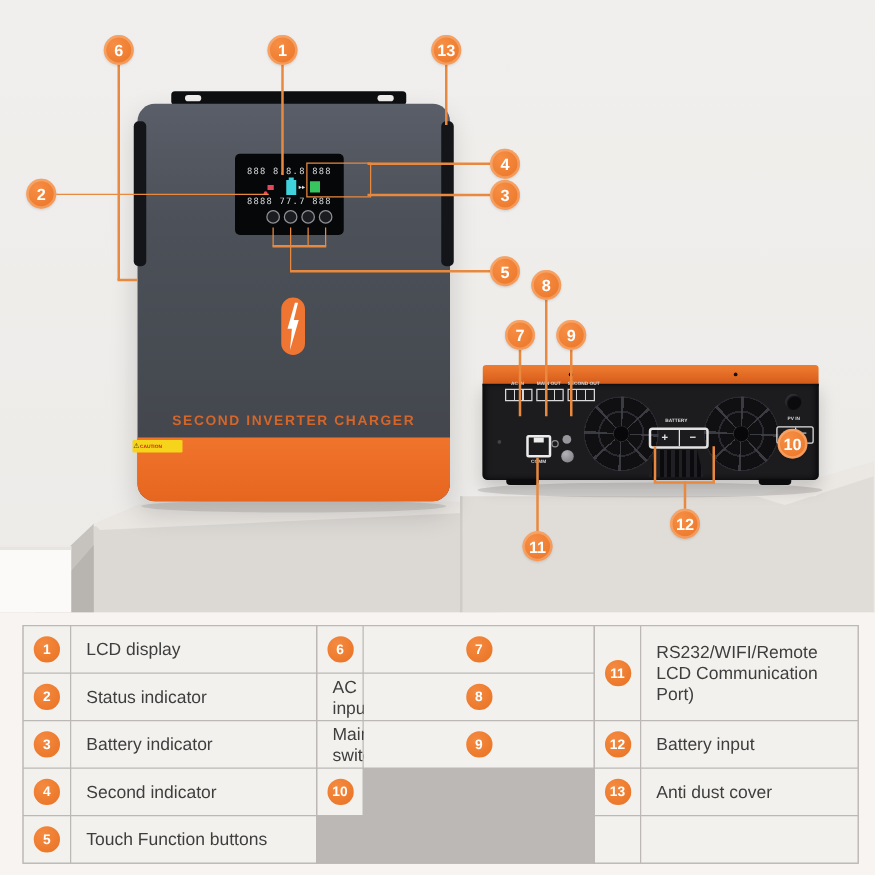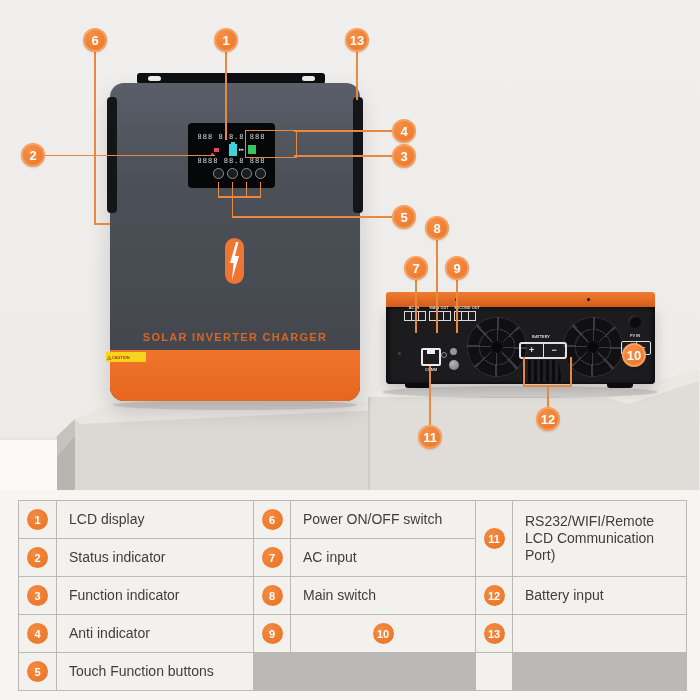--- a/index.html
+++ b/index.html
@@ -65,39 +65,39 @@
 
     <div class="abs" style="left:110px;top:83px;width:250px;height:318px;border-radius:14px;
          background:linear-gradient(180deg,#5a5e68 0%,#4c5058 30%,#464a51 68%,#414449 100%);
          box-shadow:0 10px 22px rgba(0,0,0,.16);"></div>
 
     <div class="abs" style="left:107px;top:97px;width:10px;height:116px;background:#141519;border-radius:4px;"></div>
     <div class="abs" style="left:353px;top:97px;width:10px;height:116px;background:#141519;border-radius:4px;"></div>
 
     <div class="abs" style="left:188px;top:123px;width:87px;height:65px;background:#060709;border-radius:4px;"></div>
     <div class="lcd-digits" style="top:133px;">888 8.8.8 888</div>
-    <div class="lcd-digits" style="top:157px;">8888 88.8 888</div>
+    <div class="lcd-digits" style="top:157px;">8888 77.7 888</div>
     <div class="abs" style="left:214px;top:148px;width:5px;height:4px;background:#e6475c;z-index:3;"></div>
     <div class="abs" style="left:211px;top:153px;width:3px;height:3px;background:#e6475c;border-radius:50%;z-index:3;"></div>
     <div class="abs" style="left:229px;top:144px;width:8px;height:12px;background:#3fd2dd;z-index:3;"></div>
     <div class="abs" style="left:231px;top:142px;width:4px;height:2px;background:#3fd2dd;z-index:3;"></div>
     <div class="abs" style="left:239px;top:146px;color:#dfe3e5;font-size:5px;z-index:3;">▸▸</div>
     <div class="abs" style="left:248px;top:145px;width:8px;height:9px;background:#38c45f;z-index:3;"></div>
 
     <div class="tbtn" style="left:212.5px;"></div>
     <div class="tbtn" style="left:226.5px;"></div>
     <div class="tbtn" style="left:240.5px;"></div>
     <div class="tbtn" style="left:254.5px;"></div>
 
     <div class="abs" style="left:225px;top:238px;width:19px;height:46px;border-radius:10px;background:#ef7532;z-index:3;"></div>
     <svg class="abs" style="left:228px;top:242px;z-index:4;" width="13" height="38" viewBox="0 0 13 38">
       <polygon points="8,0 2,21 5.5,21 4,38 11,14 7,14 10.5,0" fill="#ffffff"></polygon>
     </svg>
 
-    <div class="abs" style="left:110px;top:331px;width:250px;text-align:center;color:#d4662a;font-size:11px;font-weight:bold;letter-spacing:1.3px;z-index:3;">SOLAR INVERTER CHARGER</div>
+    <div class="abs" style="left:110px;top:331px;width:250px;text-align:center;color:#d4662a;font-size:11px;font-weight:bold;letter-spacing:1.3px;z-index:3;">SECOND INVERTER CHARGER</div>
 
     <div class="abs" style="left:110px;top:350px;width:250px;height:51px;border-radius:0 0 14px 14px;
          background:linear-gradient(180deg,#f1742c,#e6661f);z-index:2;"></div>
 
     <div class="abs" style="left:106px;top:352px;width:40px;height:10px;background:#f6d41b;border-radius:1px;z-index:4;display:flex;align-items:center;">
       <span style="font-size:7px;line-height:7px;color:#222;transform:scale(.8);">⚠</span>
       <span style="font-size:7px;color:#c22;font-weight:bold;transform:scale(.55);transform-origin:left center;">CAUTION</span>
     </div>
   </div>
 
@@ -201,36 +201,35 @@
           <span class="ncirc">1</span>
         </div>
       <div class="lcell llabel">LCD display</div>
       <div class="lcell lnum">
           <span class="ncirc">2</span>
         </div>
       <div class="lcell llabel">Status indicator</div>
       <div class="lcell lnum">
           <span class="ncirc">3</span>
         </div>
-      <div class="lcell llabel">Function indicator</div>
+      <div class="lcell llabel">Battery indicator</div>
       <div class="lcell lnum">
           <span class="ncirc">4</span>
         </div>
-      <div class="lcell llabel">Anti indicator</div>
+      <div class="lcell llabel">Second indicator</div>
       <div class="lcell lnum">
           <span class="ncirc">5</span>
         </div>
       <div class="lcell llabel">Touch Function buttons</div>
     </div>
 
     <div class="lgroup" style="grid-template-columns:36px 184px;grid-template-rows:repeat(5,37px);">
       <div class="lcell lnum">
           <span class="ncirc">6</span>
         </div>
-      <div class="lcell llabel">Power ON/OFF switch</div>
       <div class="lcell lnum">
           <span class="ncirc">7</span>
         </div>
       <div class="lcell llabel">AC input</div>
       <div class="lcell lnum">
           <span class="ncirc">8</span>
         </div>
       <div class="lcell llabel">Main switch</div>
       <div class="lcell lnum">
           <span class="ncirc">9</span>
@@ -245,18 +244,19 @@
           <span class="ncirc">11</span>
         </div>
       <div class="lcell llabel">RS232/WIFI/Remote LCD Communication Port)</div>
       <div class="lcell lnum">
           <span class="ncirc">12</span>
         </div>
       <div class="lcell llabel">Battery input</div>
       <div class="lcell lnum">
           <span class="ncirc">13</span>
         </div>
+      <div class="lcell llabel">Anti dust cover</div>
       <div class="lcell lnum"></div>
       <div class="lcell llabel"></div>
     </div>
   </div>
 
 </div>
 
 </body></html>

